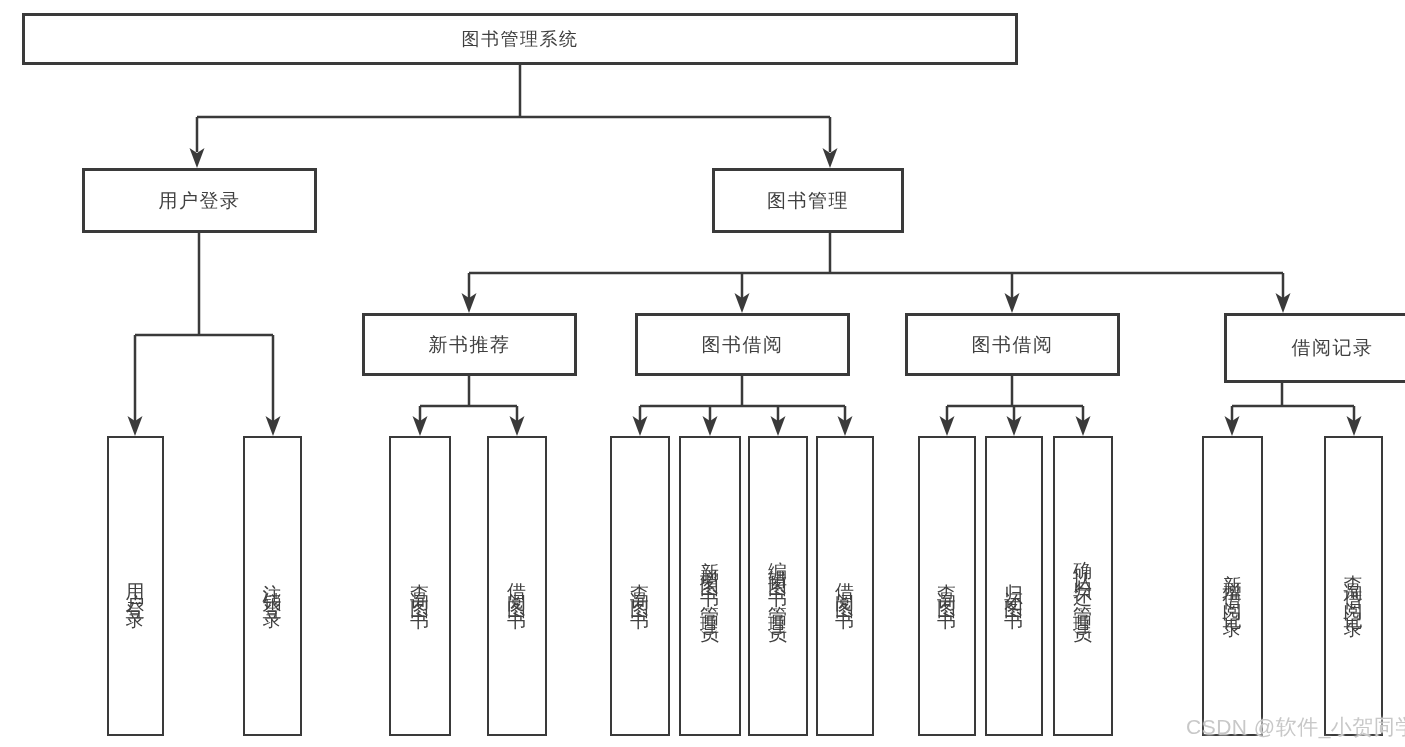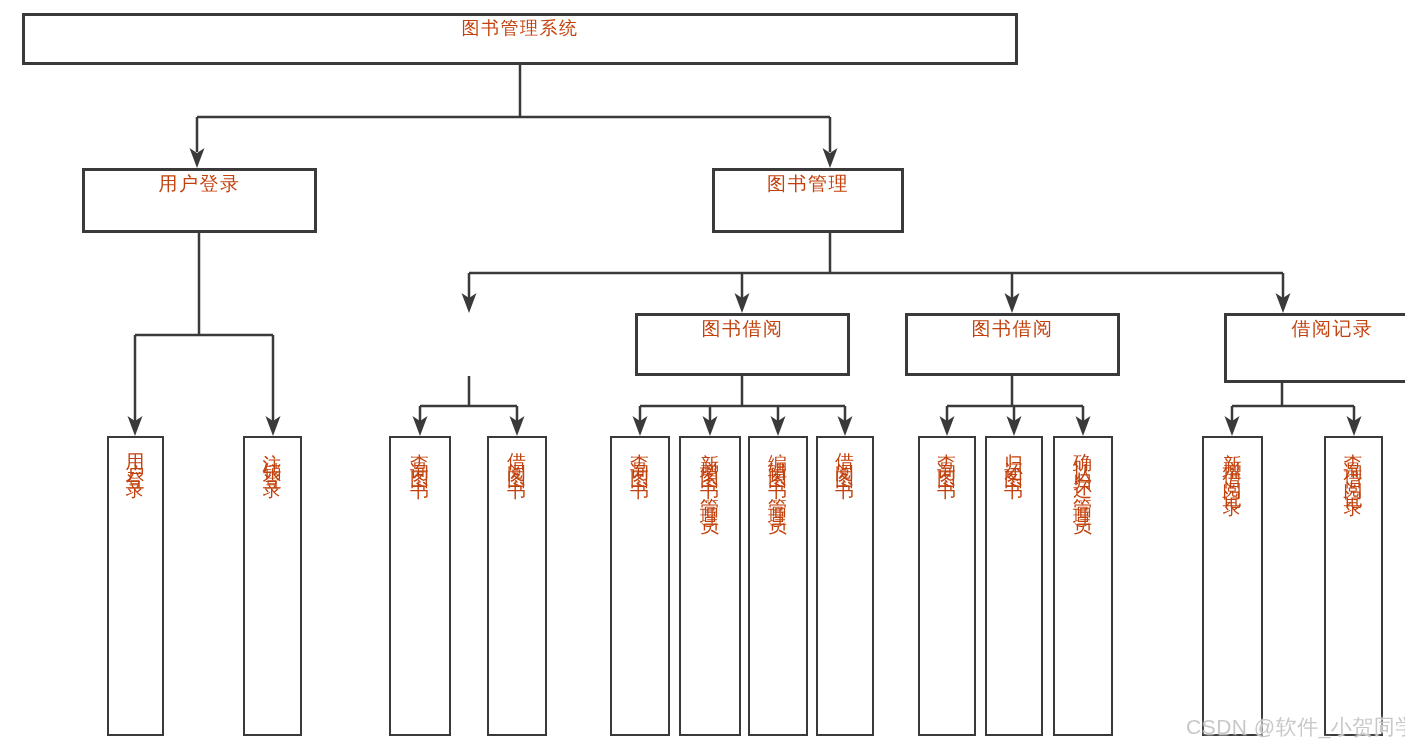--- a/index.html
+++ b/index.html
@@ -16,22 +16,23 @@
     left: 0; top: 0;
     width: 1405px; height: 747px;
     z-index: 1;
   }
   .node {
     position: absolute;
     box-sizing: border-box;
     background: #ffffff;
     border: 3px solid #3a3a3a;
     display: flex;
+    align-items: center;
     justify-content: center;
-    color: #c2410c;
+    color: #404040;
     z-index: 2;
   }
   .node.h span { font-size: 19px; letter-spacing: 1.5px; white-space: nowrap; }
   .node.root span { font-size: 18px; }
   .node.v { border-width: 2px; }
   .node.v span {
     writing-mode: vertical-rl;
     text-orientation: mixed;
     font-size: 19px;
     letter-spacing: 9px;
@@ -137,20 +138,23 @@
     <span>图书管理系统</span>
   </div>
 
   <div class="node h n-l2a">
     <span>用户登录</span>
   </div>
   <div class="node h n-l2b">
     <span>图书管理</span>
   </div>
 
+  <div class="node h n-l3a">
+    <span>新书推荐</span>
+  </div>
   <div class="node h n-l3b">
     <span>图书借阅</span>
   </div>
   <div class="node h n-l3c">
     <span>图书借阅</span>
   </div>
   <div class="node h n-l3d">
     <span>借阅记录</span>
   </div>
 

